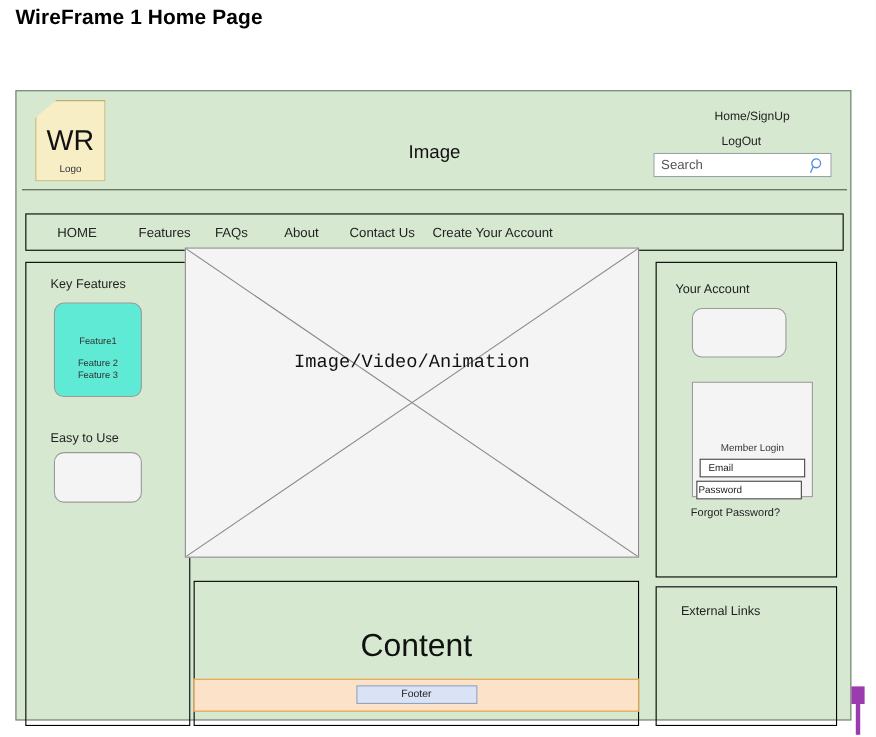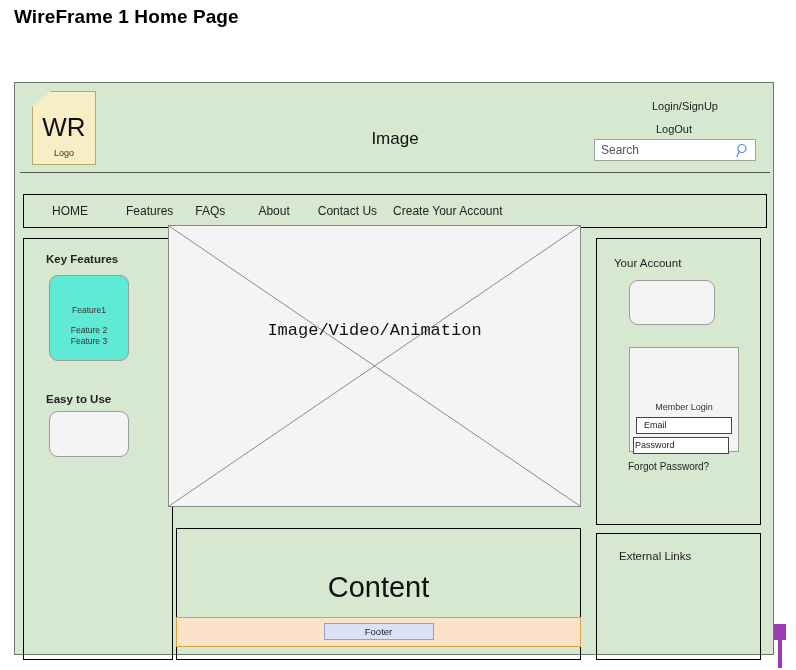--- a/index.html
+++ b/index.html
@@ -156,21 +156,20 @@
     position: absolute;
     left: 8px;
     top: 142px;
     width: 150px;
     height: 422px;
   }
   .side-heading {
     position: absolute;
     font-size: 11.5px;
     color: #222222;
-    font-weight: bold;
   }
   #left-heading-features { left: 22px; top: 14px; }
   #left-heading-easy     { left: 22px; top: 154px; }
 
   #features-box {
     position: absolute;
     left: 25px;
     top: 36px;
     width: 80px;
     height: 86px;
@@ -391,21 +390,21 @@
 
   <div id="header-band">
 
     <div id="logo-badge">
       <div class="logo-main">WR</div>
       <div class="logo-sub">Logo</div>
     </div>
 
     <div id="header-image-label">Image</div>
 
-    <div id="auth-login">Login/SignUp</div>
+    <div id="auth-login">Home/SignUp</div>
     <div id="auth-logout">LogOut</div>
 
     <div id="search-box">
       <span class="search-text">Search</span>
       <svg id="search-icon" viewBox="0 0 14 15">
         <circle cx="6" cy="5.5" r="4" fill="none" stroke="#4f8fe0" stroke-width="1.2"></circle>
         <line x1="3.2" y1="8.6" x2="0.8" y2="14" stroke="#4f8fe0" stroke-width="1.2"></line>
       </svg>
     </div>
   </div>

